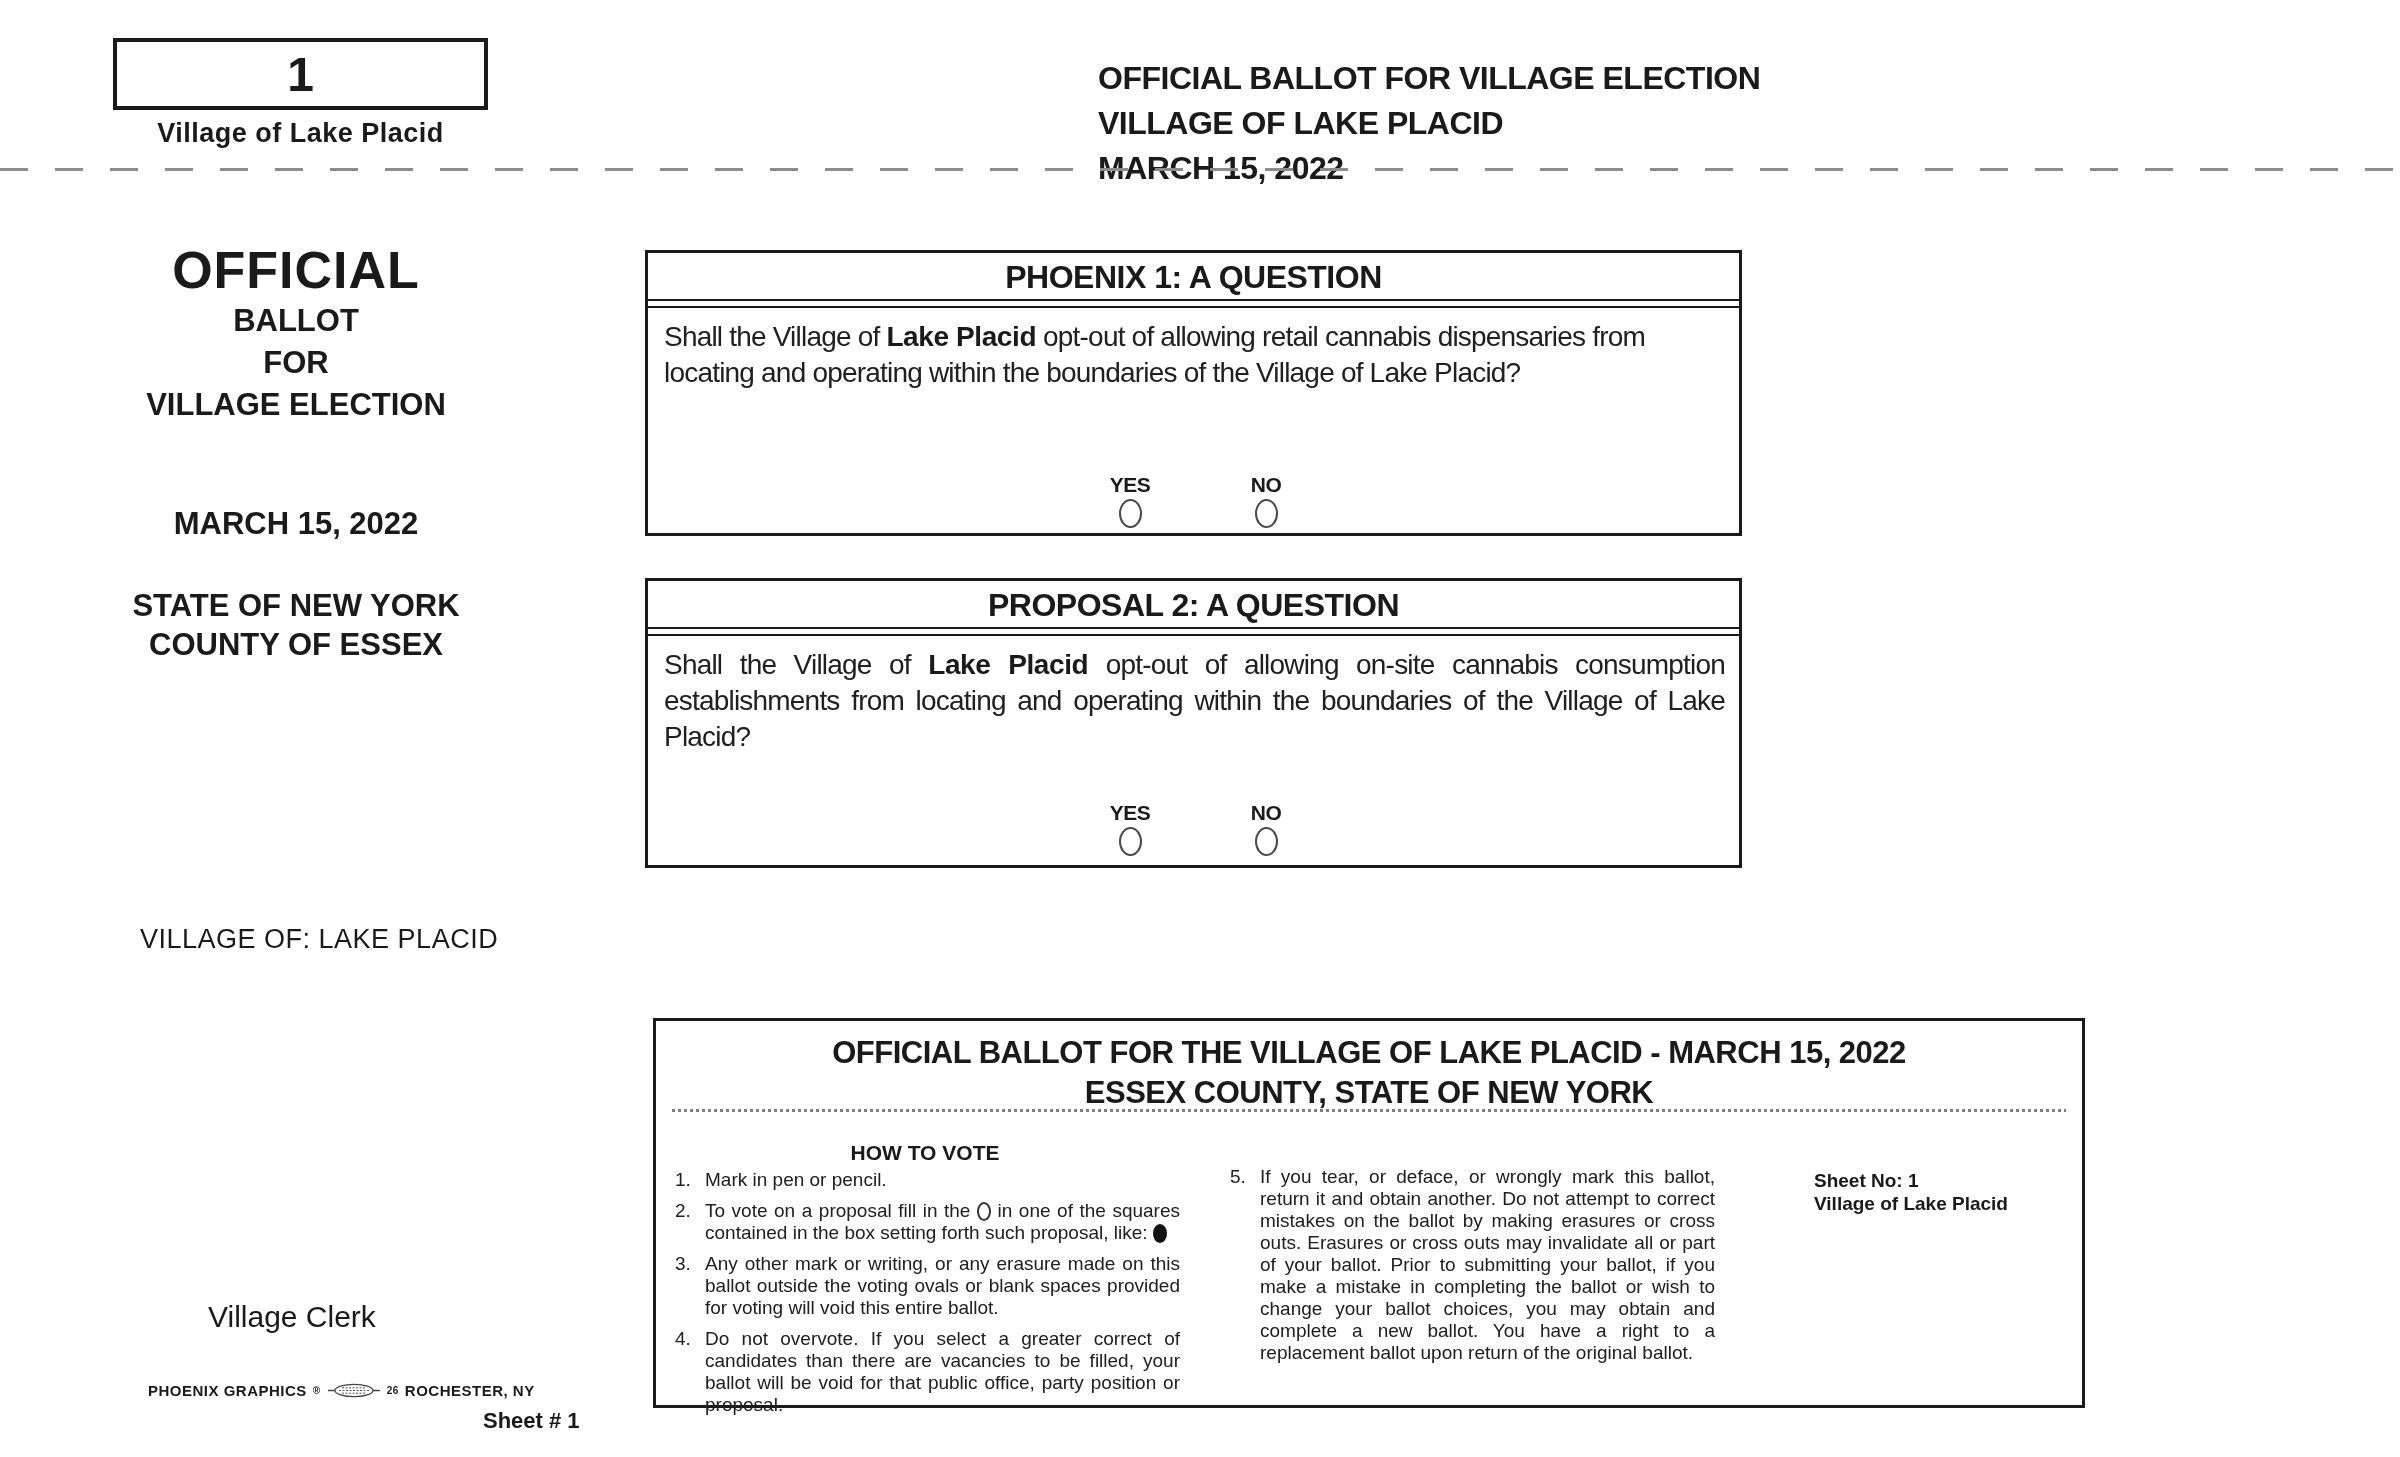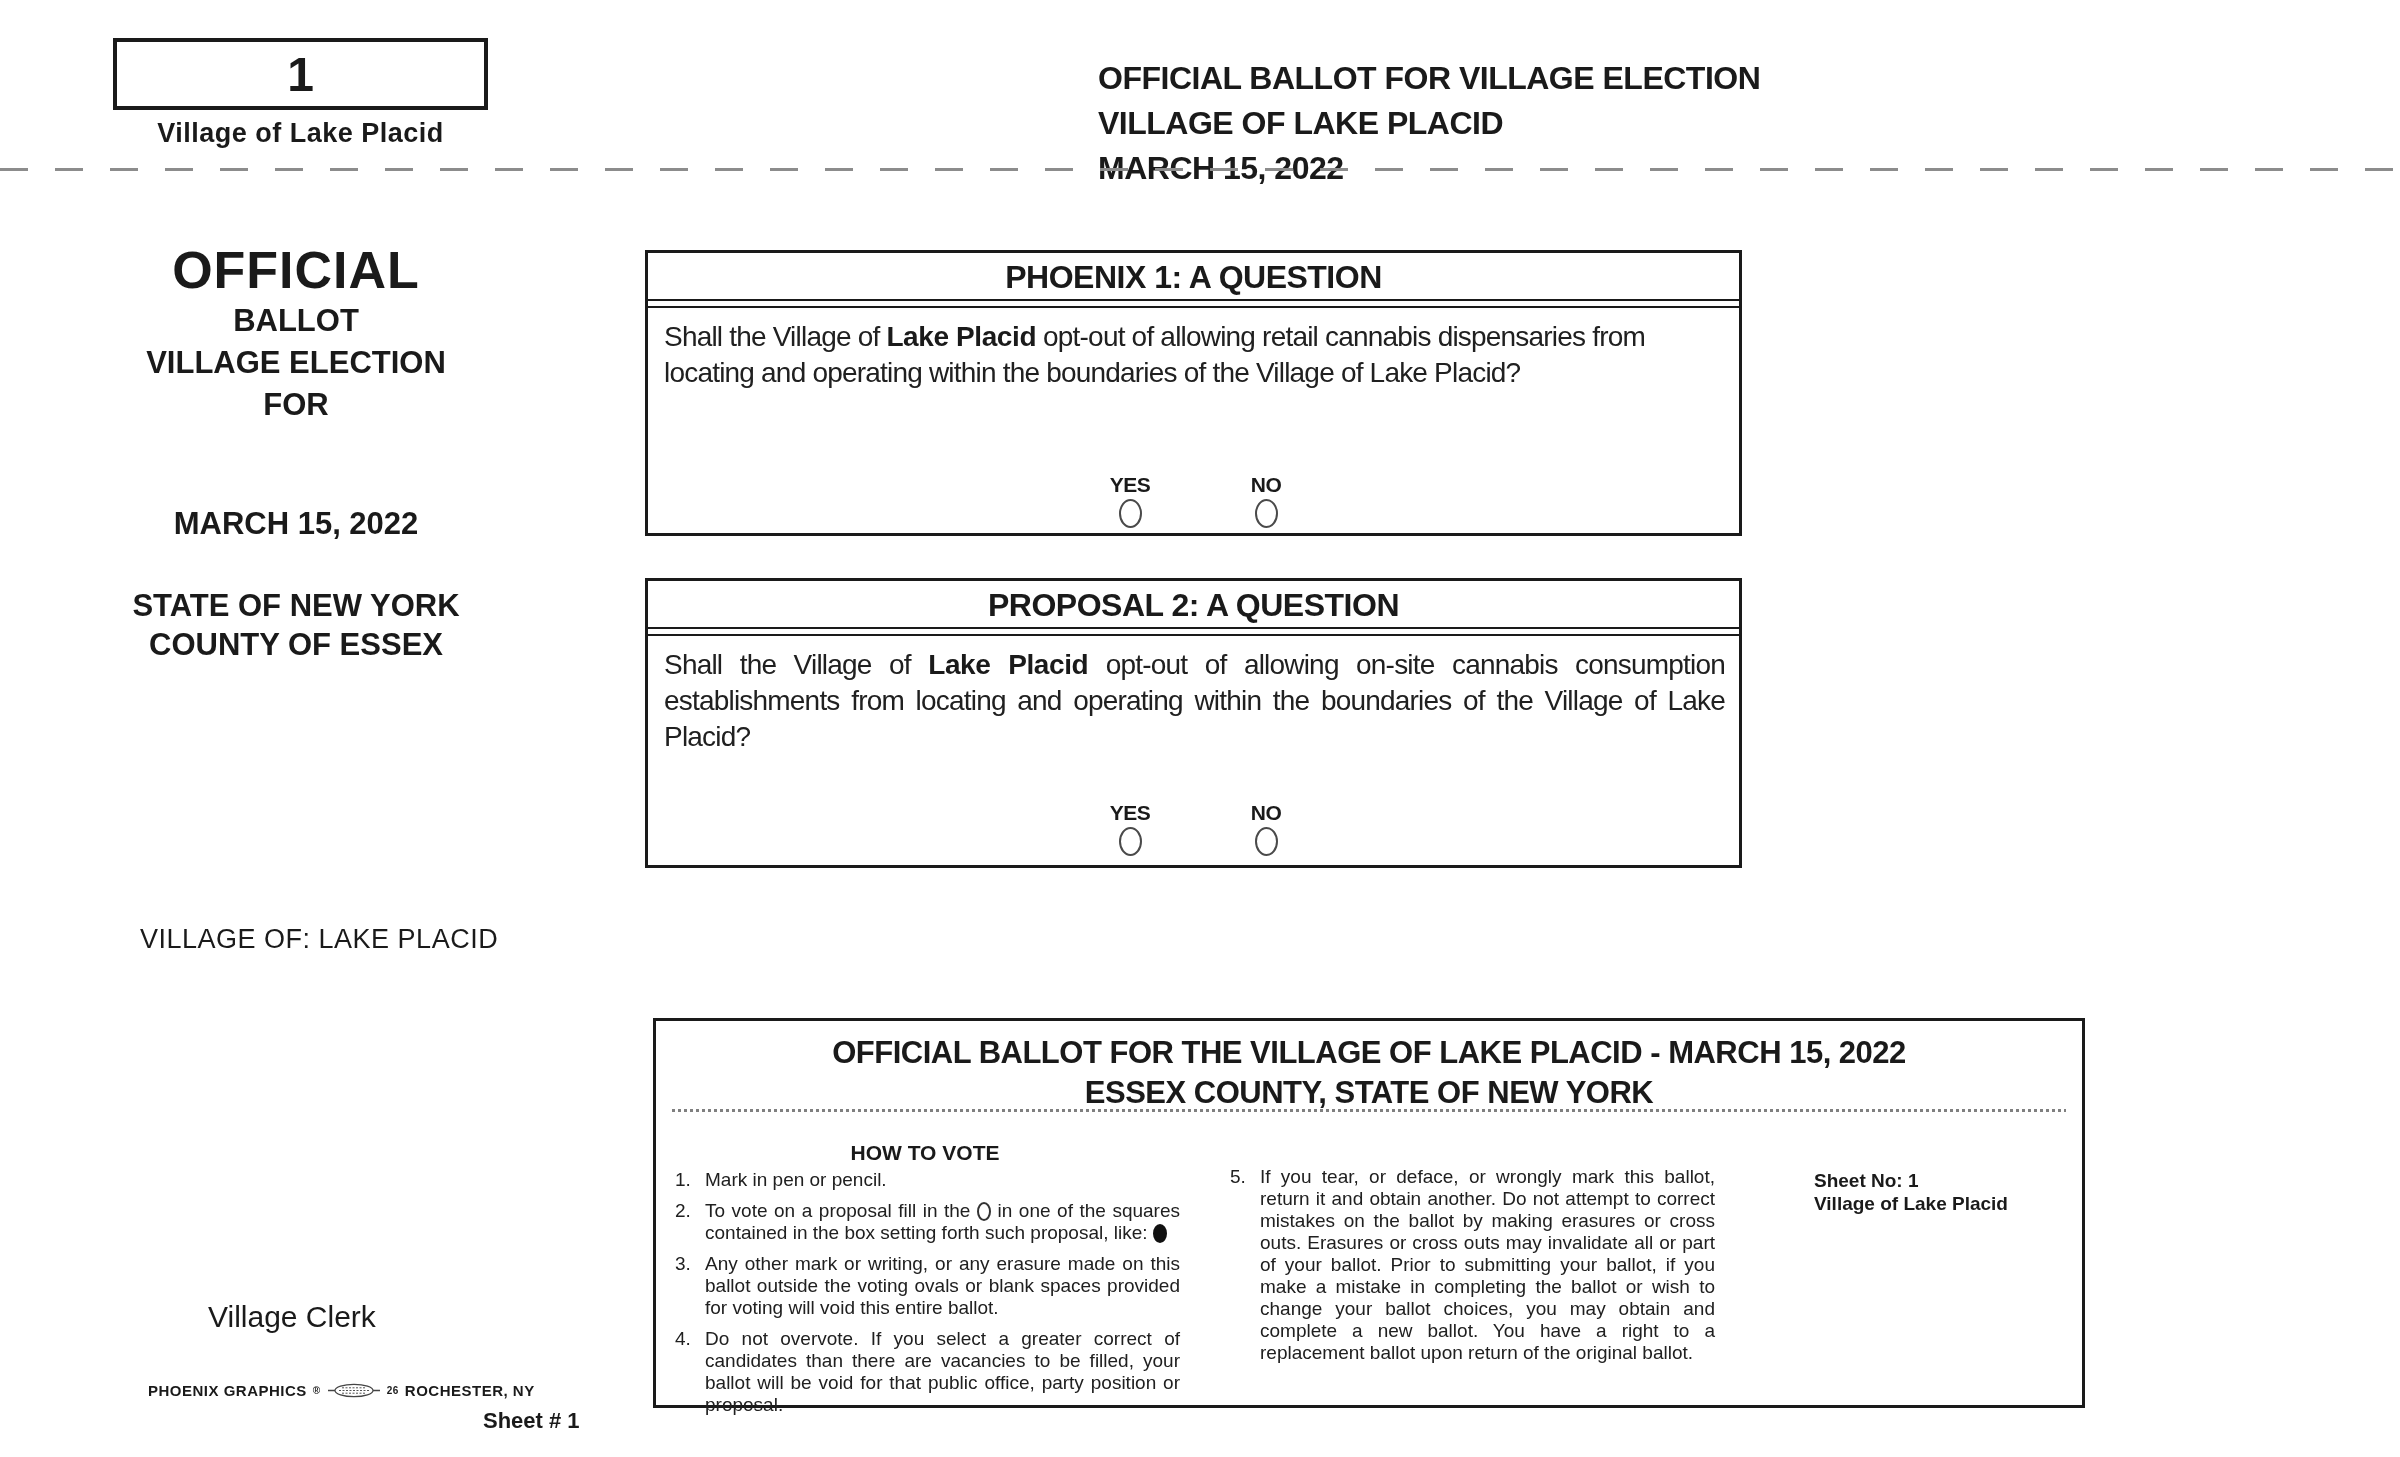--- a/index.html
+++ b/index.html
@@ -135,22 +135,22 @@
     <div>OFFICIAL BALLOT FOR VILLAGE ELECTION</div>
     <div>VILLAGE OF LAKE PLACID</div>
     <div>MARCH 15, 2022</div>
   </div>
 
   <div class="abs perforation"></div>
 
   <div class="abs left-col">
     <div class="lc-official">OFFICIAL</div>
     <div class="lc-line">BALLOT</div>
+    <div class="lc-line">FOR</div>
     <div class="lc-line">VILLAGE ELECTION</div>
-    <div class="lc-line">FOR</div>
   </div>
   <div class="abs lc-date">MARCH 15, 2022</div>
   <div class="abs lc-state">
     <div>STATE OF NEW YORK</div>
     <div>COUNTY OF ESSEX</div>
   </div>
   <div class="abs village-of">VILLAGE OF: LAKE PLACID</div>
 
   <div class="abs prop-box" style="top:250px;height:286px;">
     <div class="prop-header">PHOENIX 1: A QUESTION</div>

